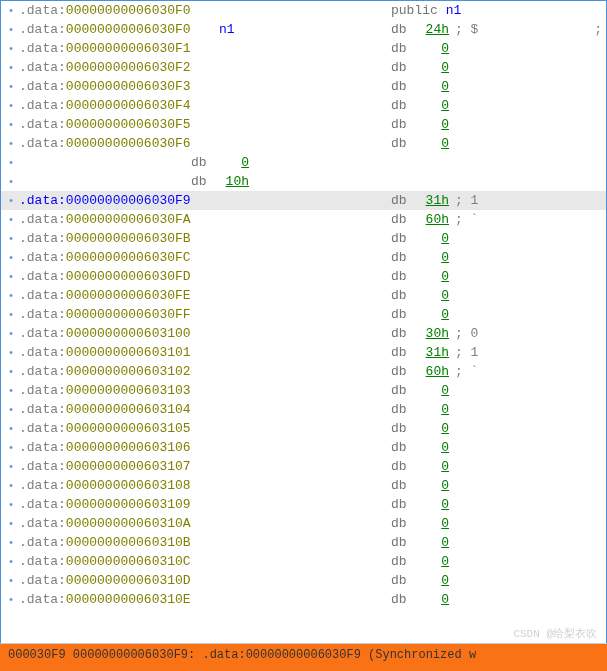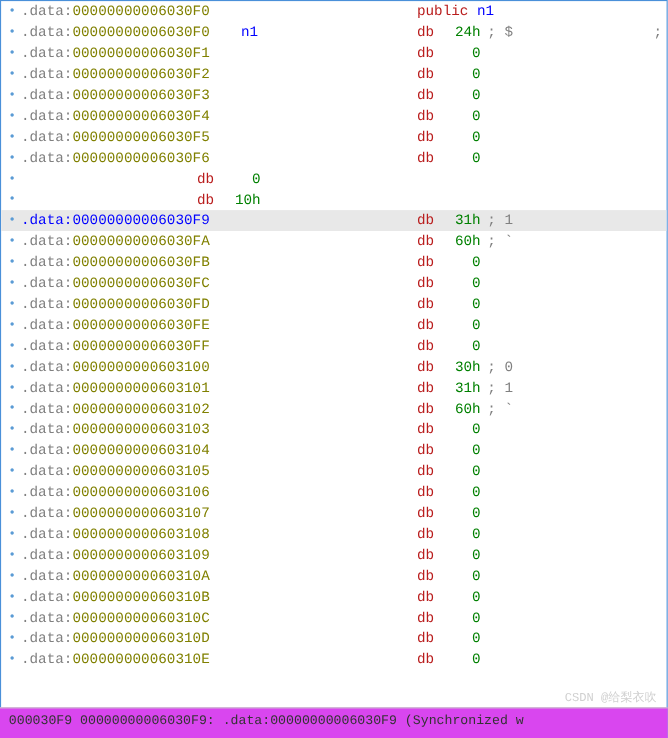--- a/index.html
+++ b/index.html
@@ -45,36 +45,38 @@
     .seg-gray {
       color: #808080;
     }
     .addr {
       color: #808000;
     }
     .label {
       color: #0000ff;
     }
     .keyword {
-      color: #b91c1c;
+      color: #737373;
+      margin-left: 12px;
     }
     .hex {
       color: #008000;
+      text-decoration: underline;
     }
     .comment {
       color: #808080;
     }
     .statusbar {
       position: absolute;
       bottom: 0;
       left: 0;
       right: 0;
       height: 28px;
       border-top: 1px solid #cccccc;
-      background: #d946ef;
+      background: #f97316;
       padding: 4px 8px;
       font-size: 12px;
       color: #333333;
       white-space: pre;
       overflow: hidden;
     }
     .watermark {
       position: absolute;
       bottom: 30px;
       right: 10px;

